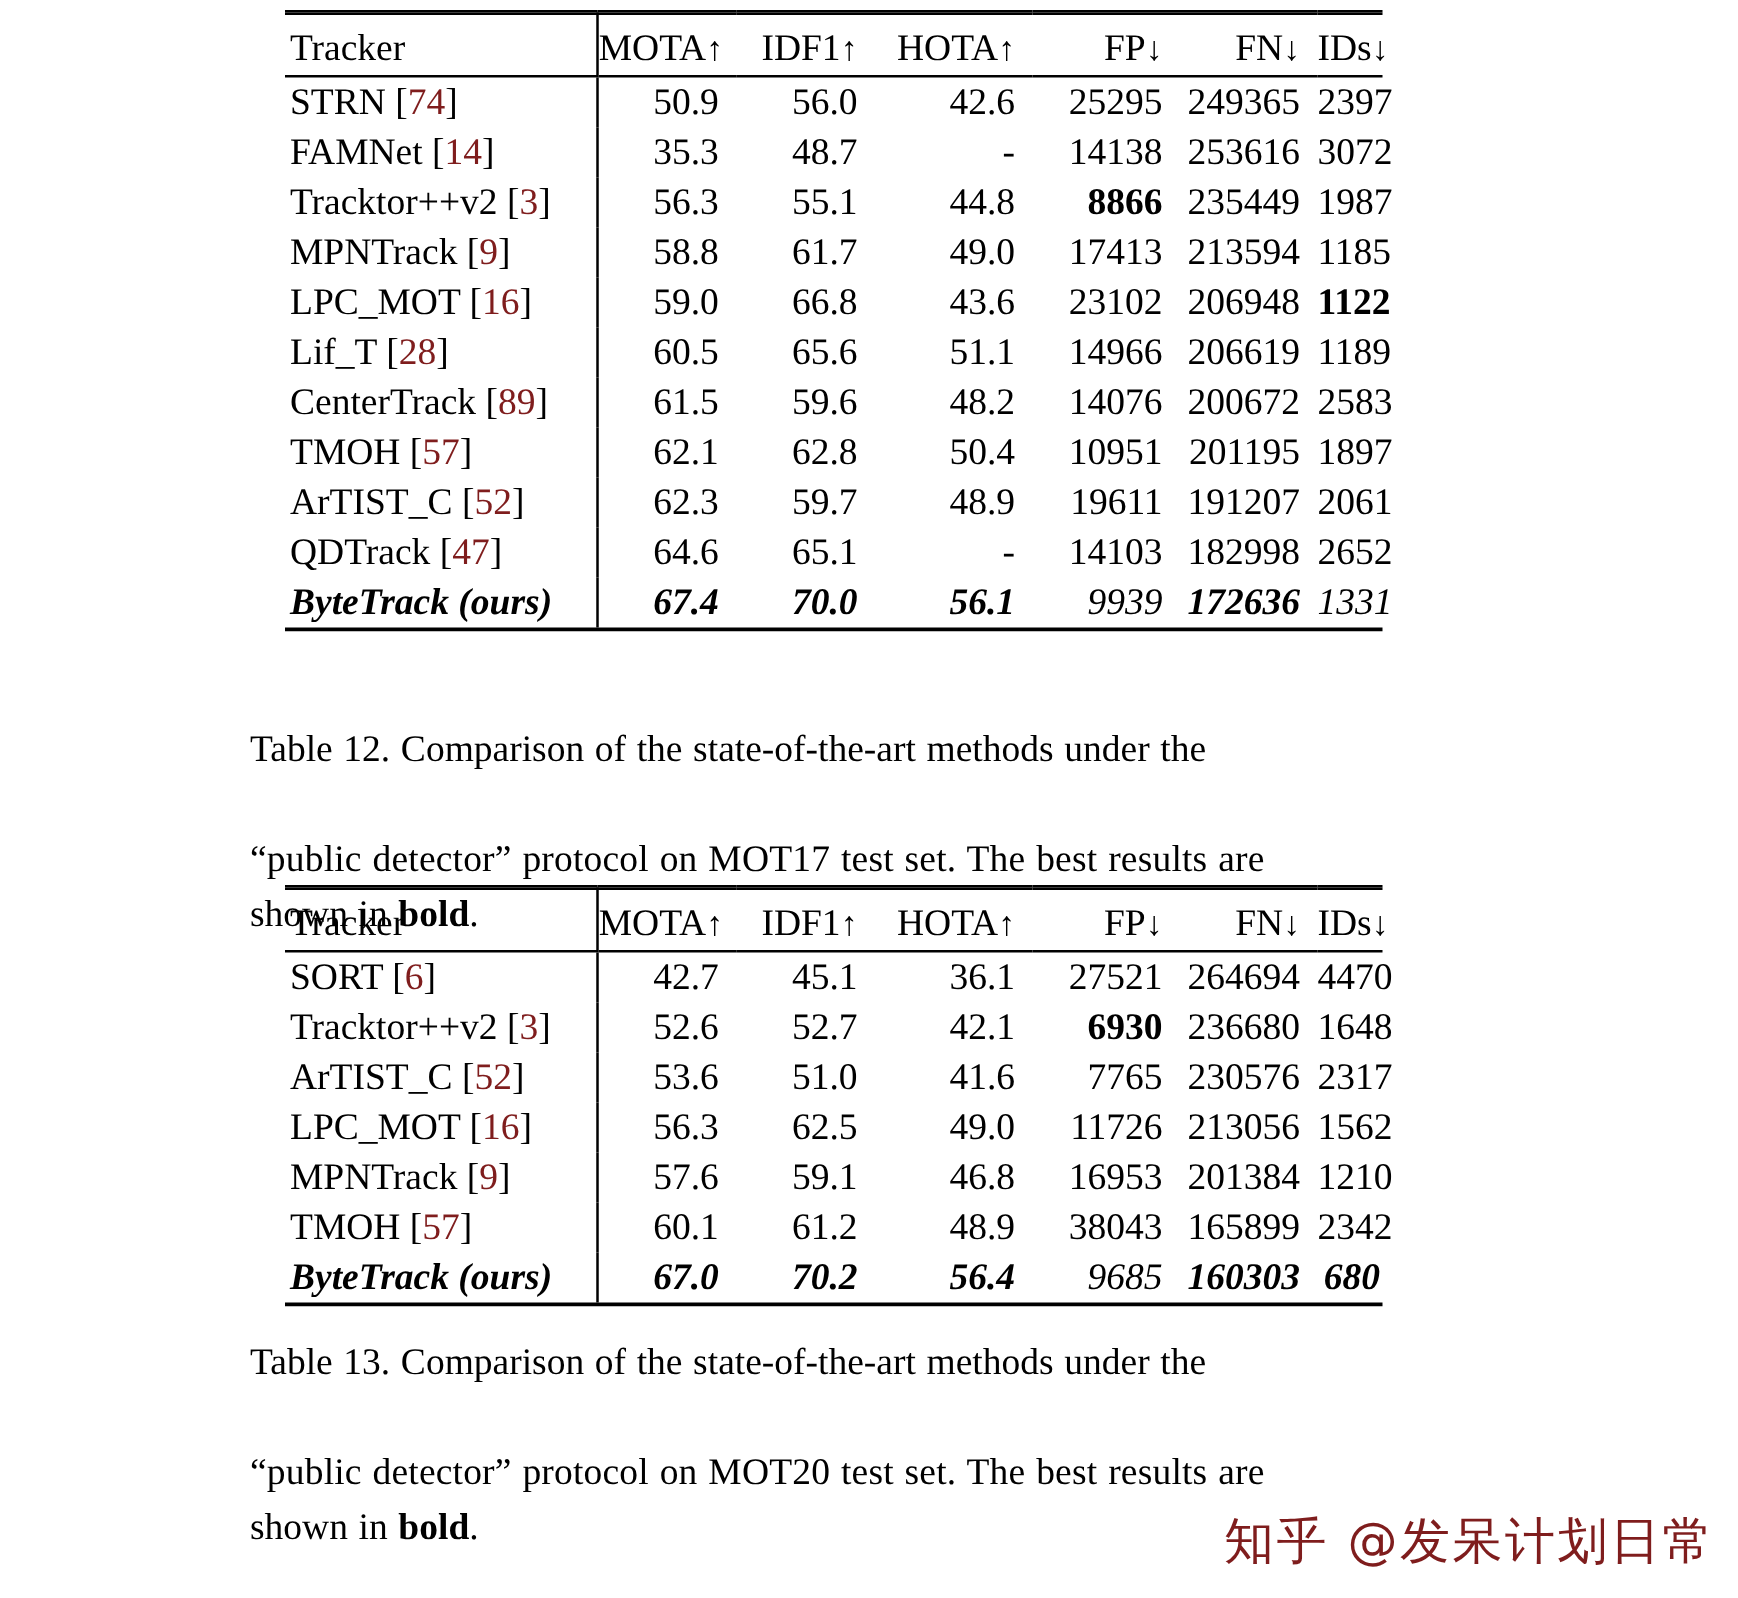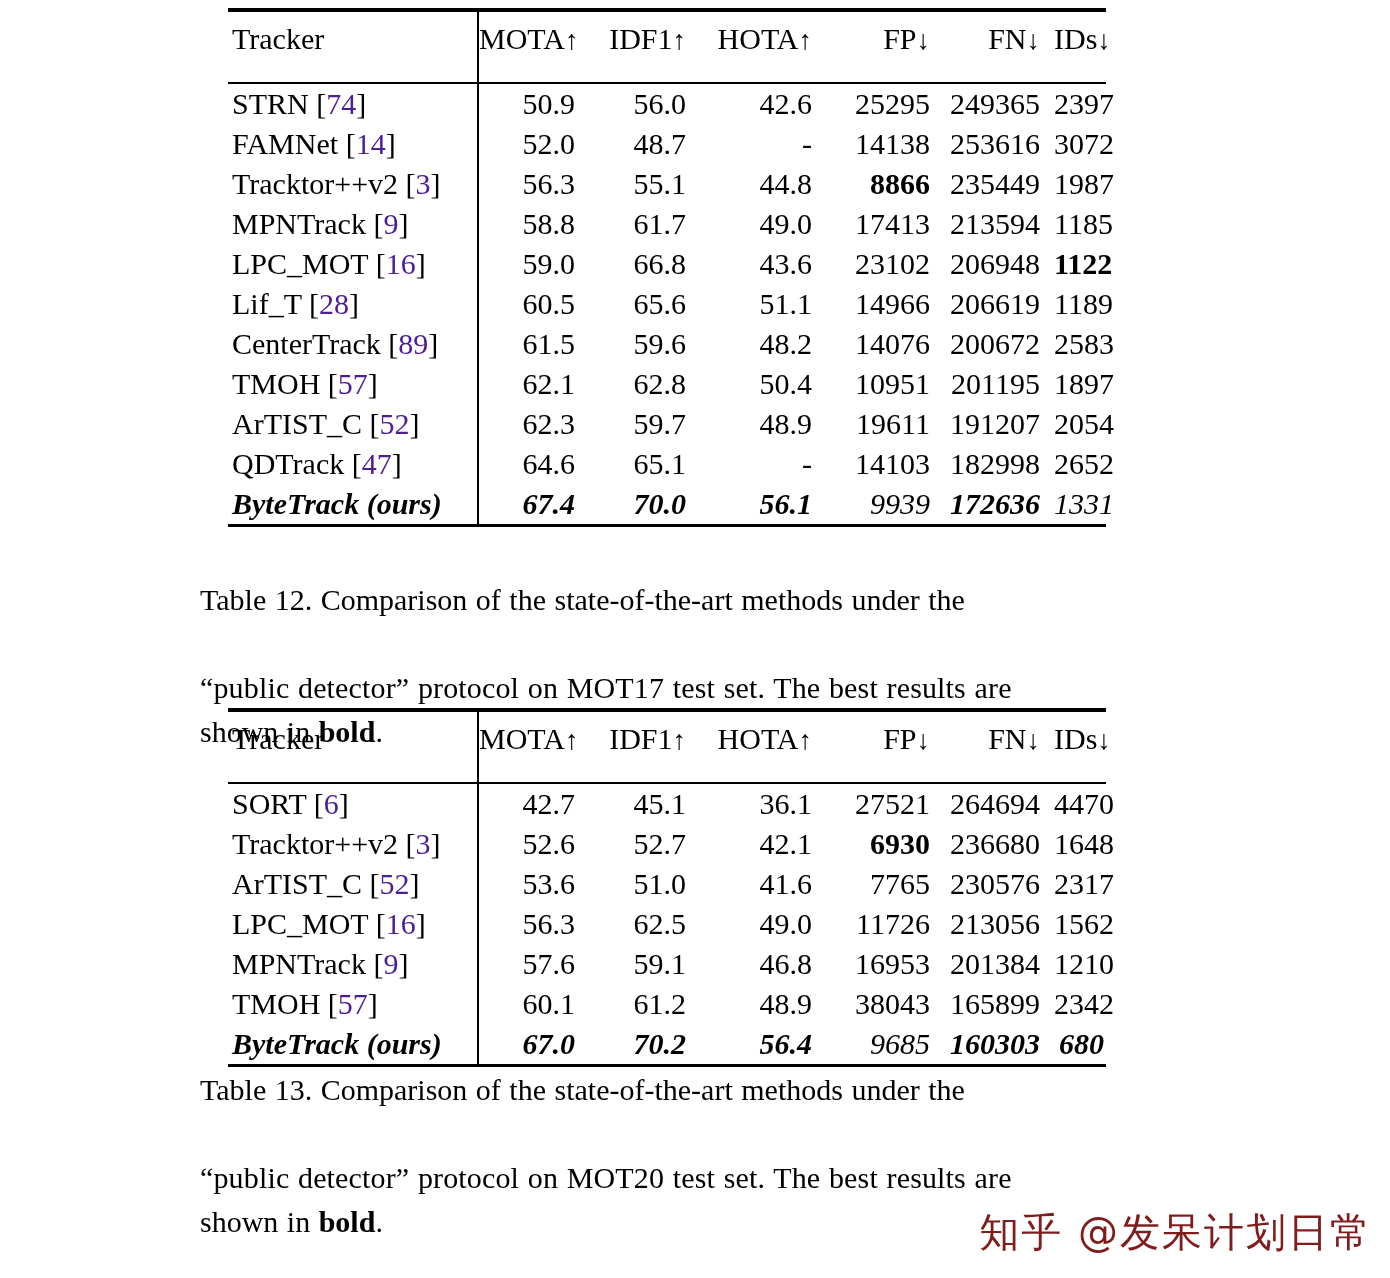--- a/index.html
+++ b/index.html
@@ -43,21 +43,21 @@
   table.sci col.c-tracker { width: 250px; }
   table.sci col.c-mota    { width: 111px; }
   table.sci col.c-idf1    { width: 111px; }
   table.sci col.c-hota    { width: 126px; }
   table.sci col.c-fp      { width: 118px; }
   table.sci col.c-fn      { width: 110px; }
   table.sci col.c-ids     { width: 52px; }
 
   table.sci thead th {
     font-weight: normal;
-    padding: 12px 0 28px 0;
+    padding: 12px 0 6px 0;
     vertical-align: bottom;
     white-space: nowrap;
   }
   table.sci tbody td {
     padding: 5px 0 5px 0;
     vertical-align: baseline;
     white-space: nowrap;
   }
 
   .th-tracker, .td-tracker {
@@ -85,21 +85,21 @@
   }
   table.sci tbody tr.lastrow > td { border-bottom: 0; font-style: italic; }
 
   
   .vsep {
     border-left: 2px solid #000;
   }
 
   .bold { font-weight: bold; }
 
-  .ref { color: #4c1d95; text-align: right; }
+  .ref { color: #7f1d1d; text-align: right; }
   .brk { color: #000000; }
 
   .arrow { font-size: 27px; }
 
   
   .caption {
     position: absolute;
     left: 200px;
     width: 930px;
     font-size: 30px;
@@ -162,21 +162,21 @@
             <td class="td-tracker"><span>STRN</span> <span class="brk">[</span><span class="ref">74</span><span class="brk">]</span></td>
             <td class="td-num vsep">50.9</td>
             <td class="td-num">56.0</td>
             <td class="td-num">42.6</td>
             <td class="td-num">25295</td>
             <td class="td-num">249365</td>
             <td class="td-ids">2397</td>
           </tr>
           <tr>
             <td class="td-tracker"><span>FAMNet</span> <span class="brk">[</span><span class="ref">14</span><span class="brk">]</span></td>
-            <td class="td-num vsep">52.0</td>
+            <td class="td-num vsep">35.3</td>
             <td class="td-num">48.7</td>
             <td class="td-num">-</td>
             <td class="td-num">14138</td>
             <td class="td-num">253616</td>
             <td class="td-ids">3072</td>
           </tr>
           <tr>
             <td class="td-tracker"><span>Tracktor++v2</span> <span class="brk">[</span><span class="ref">3</span><span class="brk">]</span></td>
             <td class="td-num vsep">56.3</td>
             <td class="td-num">55.1</td>
@@ -230,21 +230,21 @@
             <td class="td-num">201195</td>
             <td class="td-ids">1897</td>
           </tr>
           <tr>
             <td class="td-tracker"><span>ArTIST_C</span> <span class="brk">[</span><span class="ref">52</span><span class="brk">]</span></td>
             <td class="td-num vsep">62.3</td>
             <td class="td-num">59.7</td>
             <td class="td-num">48.9</td>
             <td class="td-num">19611</td>
             <td class="td-num">191207</td>
-            <td class="td-ids">2054</td>
+            <td class="td-ids">2061</td>
           </tr>
           <tr>
             <td class="td-tracker"><span>QDTrack</span> <span class="brk">[</span><span class="ref">47</span><span class="brk">]</span></td>
             <td class="td-num vsep">64.6</td>
             <td class="td-num">65.1</td>
             <td class="td-num">-</td>
             <td class="td-num">14103</td>
             <td class="td-num">182998</td>
             <td class="td-ids">2652</td>
           </tr>

